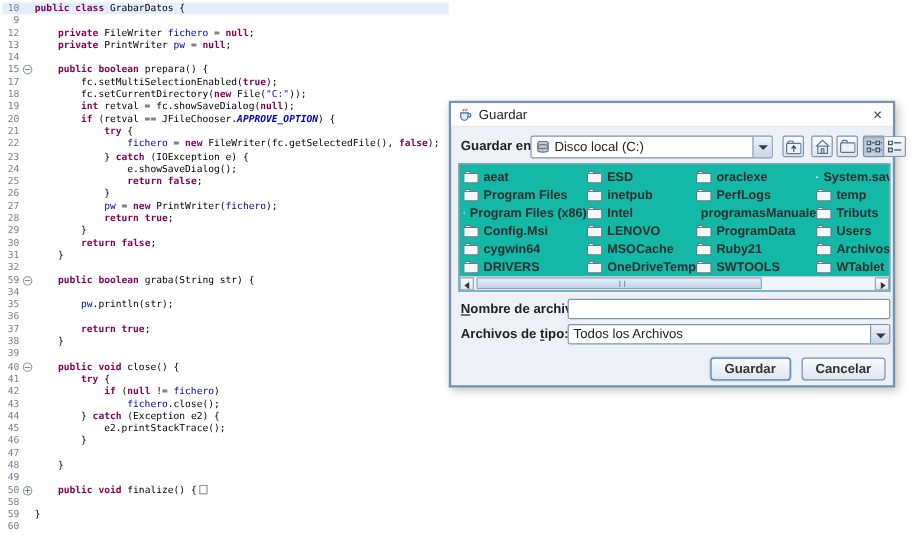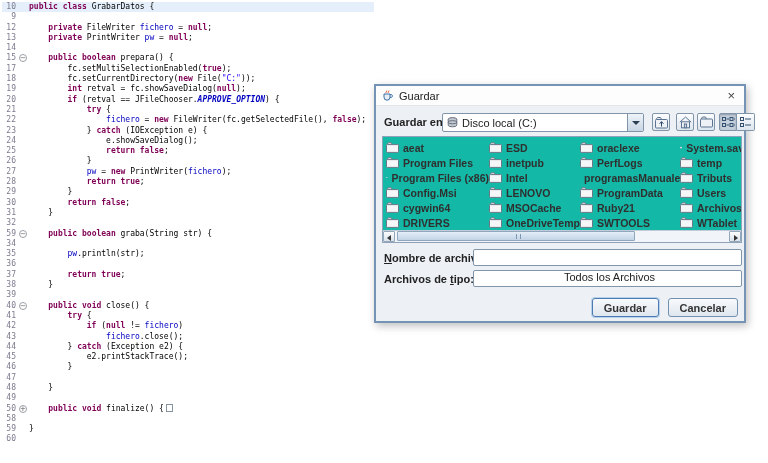--- a/index.html
+++ b/index.html
@@ -76,21 +76,21 @@
             border-radius:1px; background:linear-gradient(#e4eef8,#c2d4e6); }
   .sthumb:after { content:""; position:absolute; left:50%; top:2px; width:3px; height:5px;
                   border-left:1px solid #7e98b4; border-right:1px solid #7e98b4; }
 
   .namerow { position:absolute; left:8px; top:163px; width:356px; height:17px; }
   .typerow { position:absolute; left:8px; top:184px; width:356px; height:17px; }
   .namerow .row-label, .typerow .row-label { position:absolute; left:0; top:3px; }
   .u { text-decoration:underline; }
   .nameinput { position:absolute; left:89px; top:0; width:269px; height:17px; background:#fff;
                border:1px solid #8095aa; border-radius:2px; font-size:11px; padding:0 3px; }
-  .type-combo { left:89px; top:0; width:269px; height:17px; background:#fff;flex-direction:column; }
+  .type-combo { left:89px; top:0; width:269px; height:17px; background:#fff; }
 
   .btnrow { position:absolute; right:6px; top:212px; display:flex; gap:9px; }
   .btn { height:19px; padding:0 11px; border:1px solid #7290b0; border-radius:3px;
          background:linear-gradient(#f8fafc,#dfe6ee); font-weight:bold; font-size:11px; color:#333; }
   .btn.default { border-color:#4c7ab2; box-shadow:0 0 0 1px #b8d2ec; }
 </style>
 </head>
 <body>
 
 <div class="editor" id="code-area">

